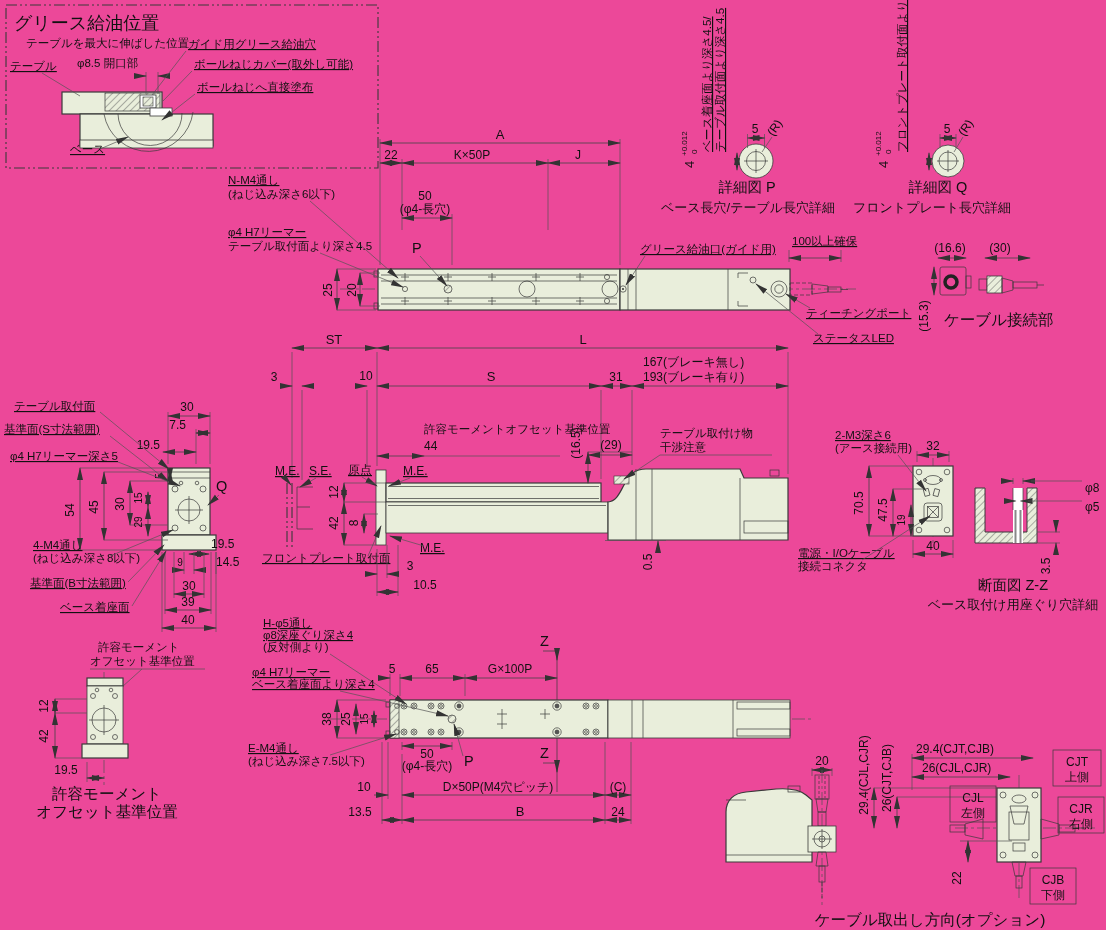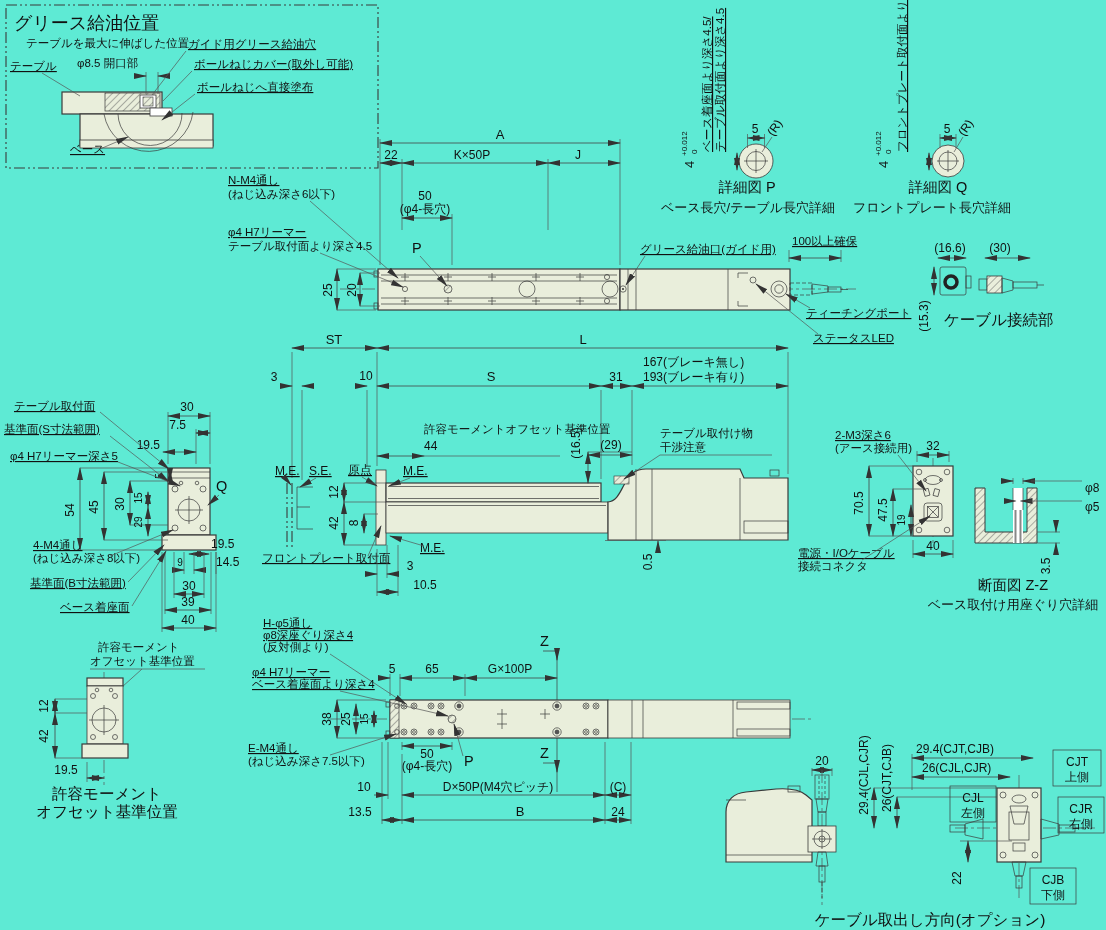--- a/index.html
+++ b/index.html
@@ -1,16 +1,16 @@
 <!DOCTYPE html>
 <html><head>
 <meta charset="utf-8">
 <style>
   html,body{margin:0;padding:0;background:#fff;}
-  .stage{position:relative;width:1106px;height:930px;background:#5eead4;overflow:hidden;
+  .stage{position:relative;width:1106px;height:930px;background:#ec4899;overflow:hidden;
          font-family:"Liberation Sans","DejaVu Sans",sans-serif;}
   svg text{font-family:"Liberation Sans","DejaVu Sans",sans-serif;fill:#111;font-size:12px;}
   .t10{font-size:10px;} .t11{font-size:11.5px;} .t13{font-size:13px;}
   .t14{font-size:14.5px;} .t15{font-size:15.5px;} .t17{font-size:18px;font-weight:500;}
   .t8{font-size:8px;}
   .mid{text-anchor:middle;} .enda{text-anchor:end;}
   .lbl{text-decoration:underline;}
   .lnt{stroke:#3a3a3a;stroke-width:0.7;fill:none;}
   .dim{stroke:#444;stroke-width:0.8;fill:none;}
   .ext{stroke:#555;stroke-width:0.7;fill:none;}

